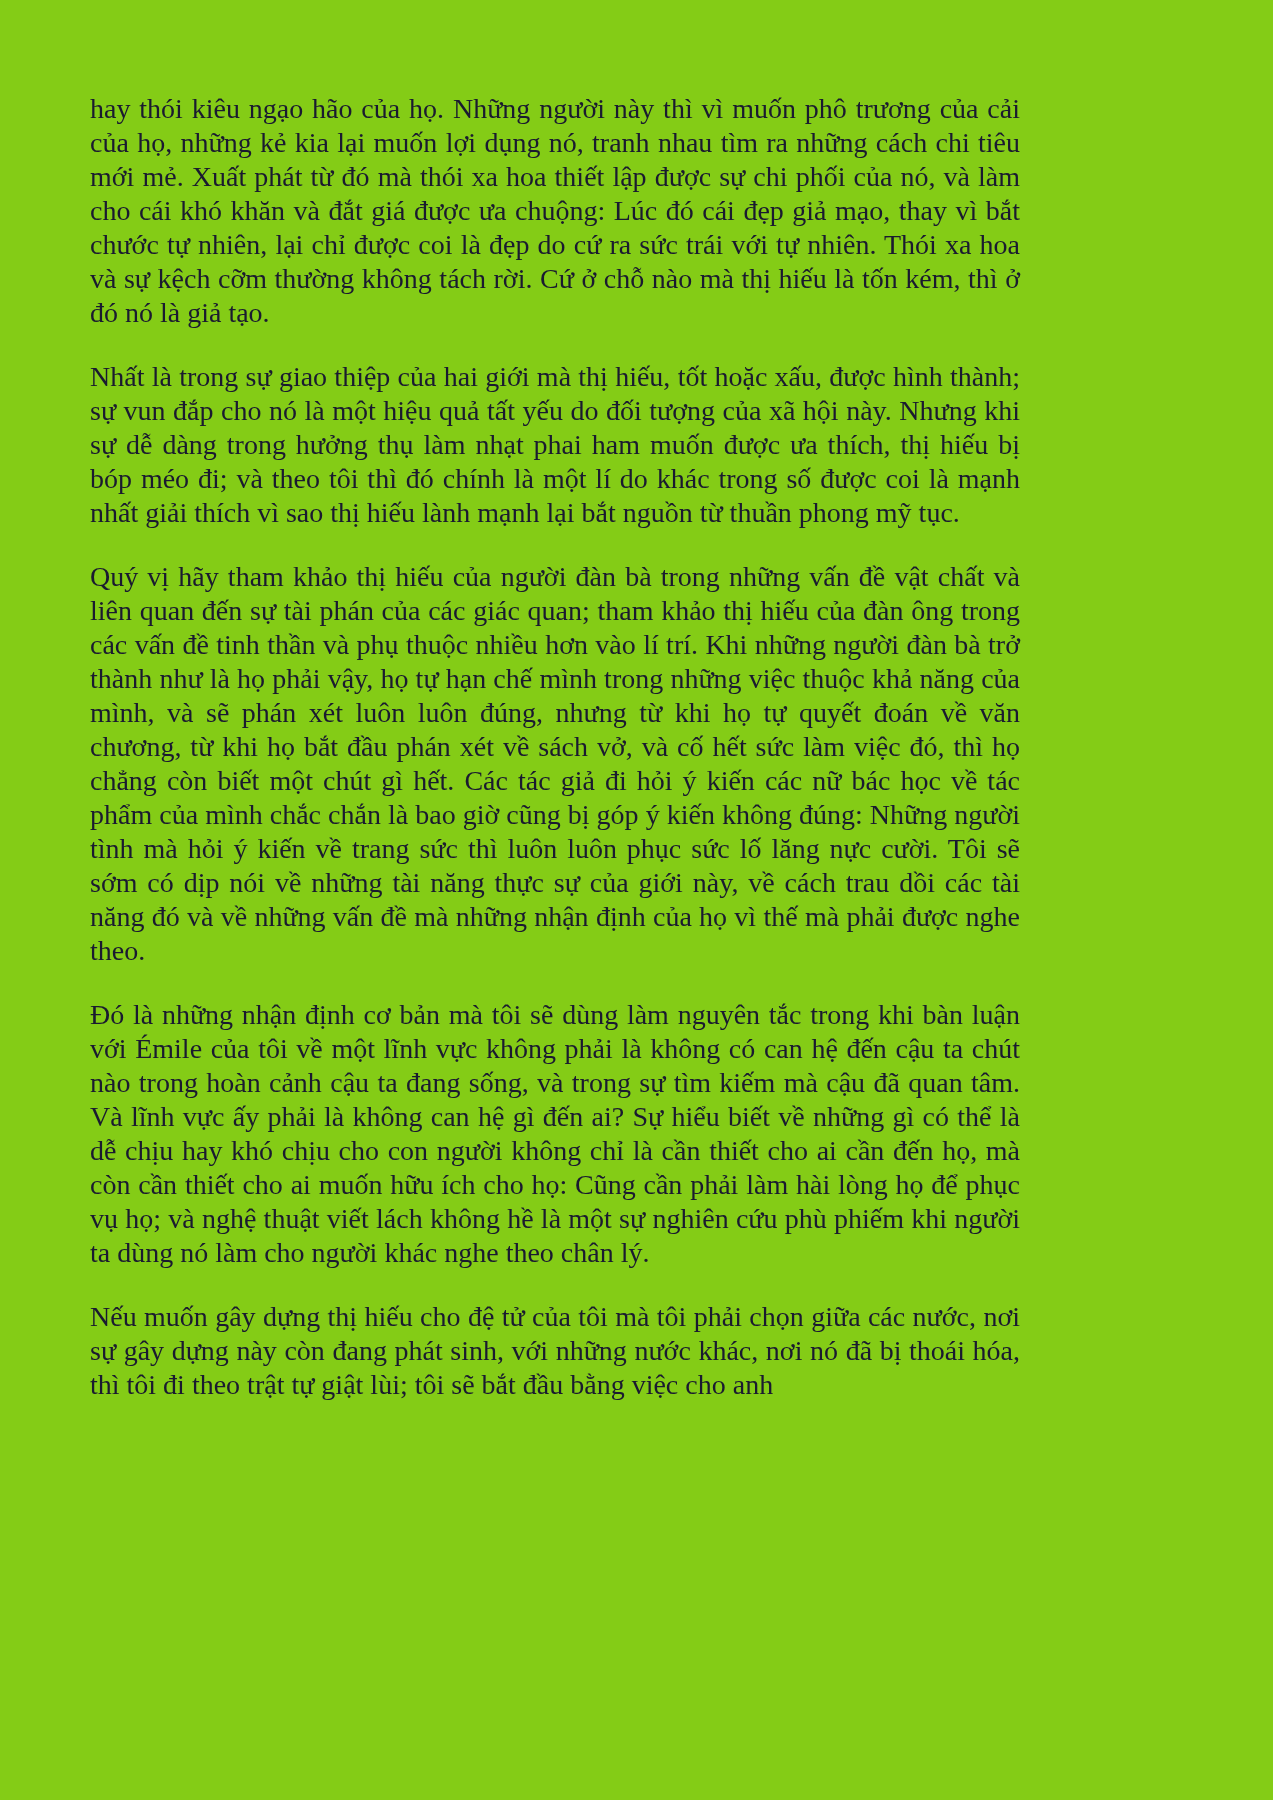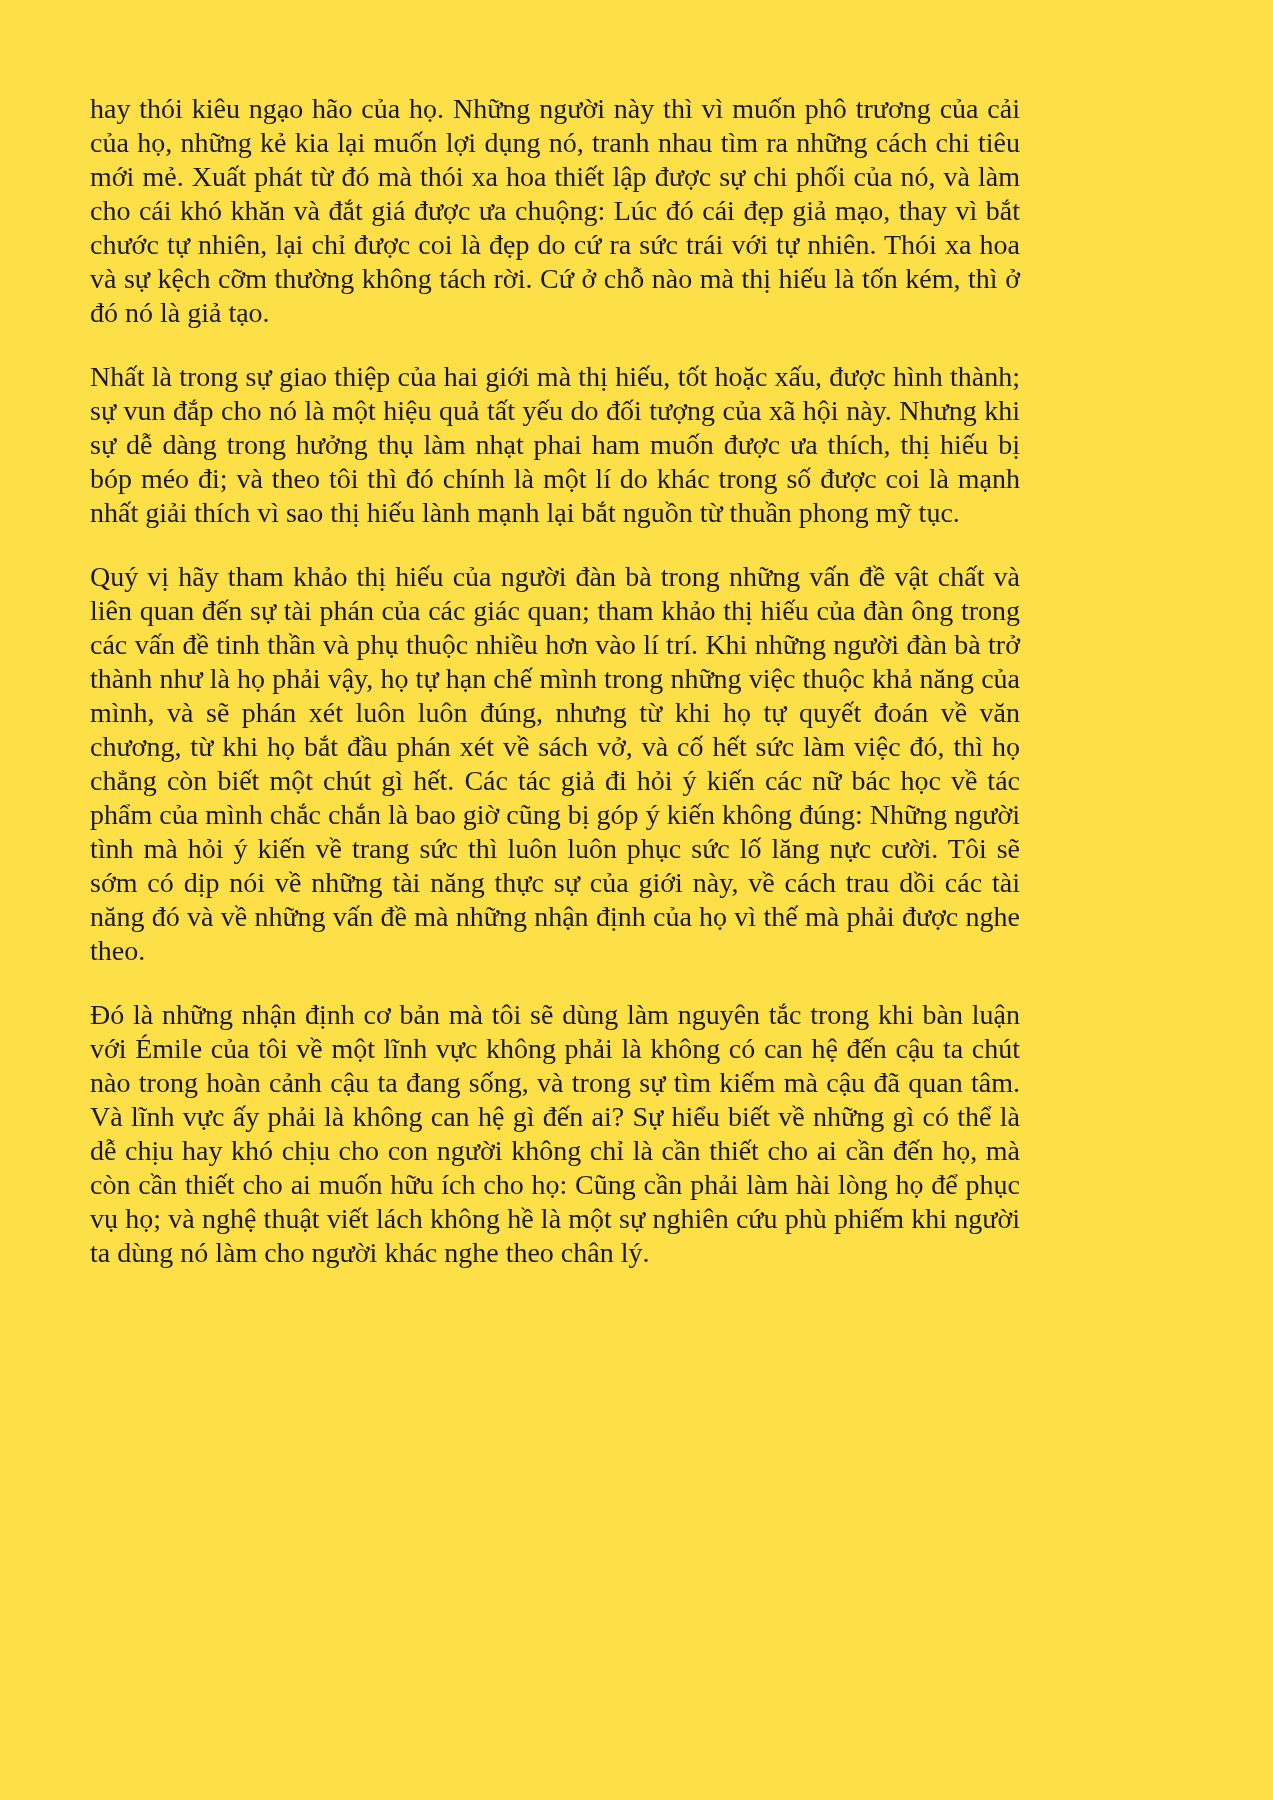--- a/index.html
+++ b/index.html
@@ -4,34 +4,35 @@
 <style>
   html, body {
     margin: 0;
     padding: 0;
     background: #ffffff;
   }
   .page {
     width: 1273px;
     height: 1800px;
     box-sizing: border-box;
-    background: #fde047;
+    background: #84cc16;
     padding: 92px 253px 60px 90px;
     font-family: "Liberation Serif", serif;
     color: #1a1a30;
     overflow: hidden;
   }
   .para {
     font-size: 28px;
     line-height: 34px;
     text-align: justify;
     margin: 0 0 30px 0;
   }
 </style>
 </head>
 <body>
 
 <div class="page">
   <p class="para">hay thói kiêu ngạo hão của họ. Những người này thì vì muốn phô trương của cải của họ, những kẻ kia lại muốn lợi dụng nó, tranh nhau tìm ra những cách chi tiêu mới mẻ. Xuất phát từ đó mà thói xa hoa thiết lập được sự chi phối của nó, và làm cho cái khó khăn và đắt giá được ưa chuộng: Lúc đó cái đẹp giả mạo, thay vì bắt chước tự nhiên, lại chỉ được coi là đẹp do cứ ra sức trái với tự nhiên. Thói xa hoa và sự kệch cỡm thường không tách rời. Cứ ở chỗ nào mà thị hiếu là tốn kém, thì ở đó nó là giả tạo.</p>
   <p class="para">Nhất là trong sự giao thiệp của hai giới mà thị hiếu, tốt hoặc xấu, được hình thành; sự vun đắp cho nó là một hiệu quả tất yếu do đối tượng của xã hội này. Nhưng khi sự dễ dàng trong hưởng thụ làm nhạt phai ham muốn được ưa thích, thị hiếu bị bóp méo đi; và theo tôi thì đó chính là một lí do khác trong số được coi là mạnh nhất giải thích vì sao thị hiếu lành mạnh lại bắt nguồn từ thuần phong mỹ tục.</p>
   <p class="para">Quý vị hãy tham khảo thị hiếu của người đàn bà trong những vấn đề vật chất và liên quan đến sự tài phán của các giác quan; tham khảo thị hiếu của đàn ông trong các vấn đề tinh thần và phụ thuộc nhiều hơn vào lí trí. Khi những người đàn bà trở thành như là họ phải vậy, họ tự hạn chế mình trong những việc thuộc khả năng của mình, và sẽ phán xét luôn luôn đúng, nhưng từ khi họ tự quyết đoán về văn chương, từ khi họ bắt đầu phán xét về sách vở, và cố hết sức làm việc đó, thì họ chẳng còn biết một chút gì hết. Các tác giả đi hỏi ý kiến các nữ bác học về tác phẩm của mình chắc chắn là bao giờ cũng bị góp ý kiến không đúng: Những người tình mà hỏi ý kiến về trang sức thì luôn luôn phục sức lố lăng nực cười. Tôi sẽ sớm có dịp nói về những tài năng thực sự của giới này, về cách trau dồi các tài năng đó và về những vấn đề mà những nhận định của họ vì thế mà phải được nghe theo.</p>
   <p class="para">Đó là những nhận định cơ bản mà tôi sẽ dùng làm nguyên tắc trong khi bàn luận với Émile của tôi về một lĩnh vực không phải là không có can hệ đến cậu ta chút nào trong hoàn cảnh cậu ta đang sống, và trong sự tìm kiếm mà cậu đã quan tâm. Và lĩnh vực ấy phải là không can hệ gì đến ai? Sự hiểu biết về những gì có thể là dễ chịu hay khó chịu cho con người không chỉ là cần thiết cho ai cần đến họ, mà còn cần thiết cho ai muốn hữu ích cho họ: Cũng cần phải làm hài lòng họ để phục vụ họ; và nghệ thuật viết lách không hề là một sự nghiên cứu phù phiếm khi người ta dùng nó làm cho người khác nghe theo chân lý.</p>
+  <p class="para">Nếu muốn gây dựng thị hiếu cho đệ tử của tôi mà tôi phải chọn giữa các nước, nơi sự gây dựng này còn đang phát sinh, với những nước khác, nơi nó đã bị thoái hóa, thì tôi đi theo trật tự giật lùi; tôi sẽ bắt đầu bằng việc cho anh</p>
 </div>
 
 </body></html>

